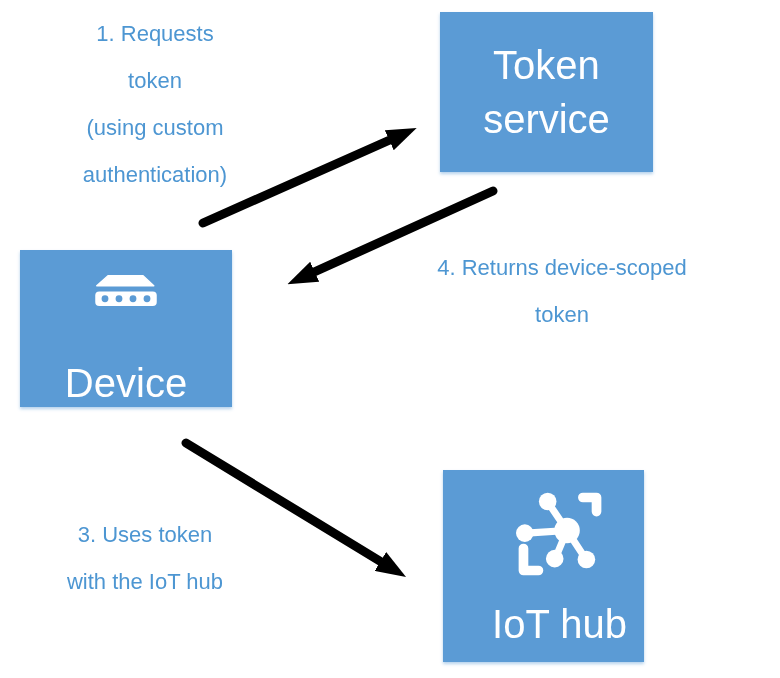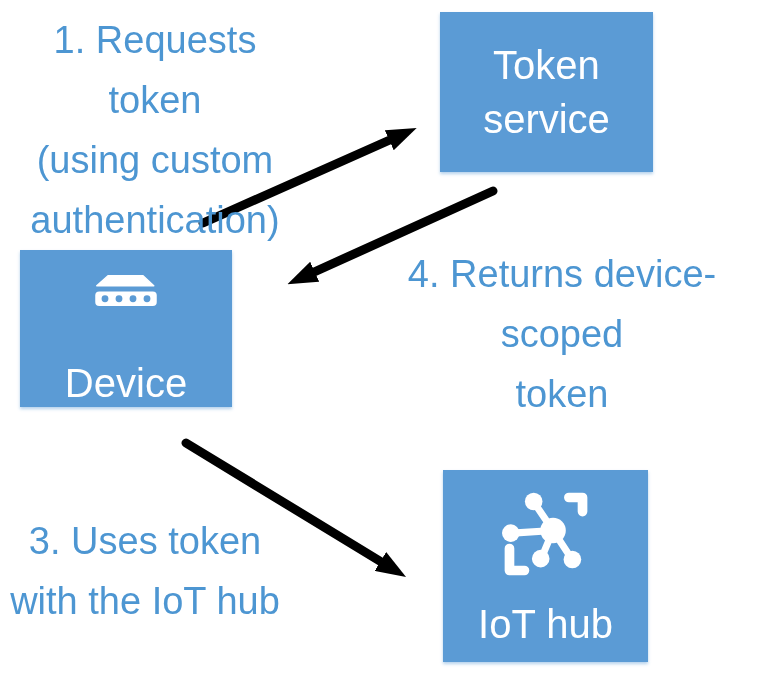--- a/index.html
+++ b/index.html
@@ -28,28 +28,28 @@
     color: #ffffff;
   }
   .node-token {
     left: 440px; top: 12px; width: 213px; height: 160px;
     justify-content: center;
   }
   .node-token .node-label { line-height: 1.35; }
   .node-device { left: 20px; top: 250px; width: 212px; height: 157px; gap: 31px; }
   .node-device .icon { margin-top: 25px; }
   .node-device .node-label { margin-top: 21px; }
-  .node-iothub { left: 443px; top: 470px; width: 205px; height: 192px; }
+  .node-iothub { left: 443px; top: 470px; width: 169px; height: 192px; padding-left: 32px; }
   .node-iothub .icon { margin-top: 20px; }
   .node-iothub .node-label { margin-top: 22px; }
   .annotation {
     position: absolute;
     color: #4D96D2;
-    font-size: 38px;
-    line-height: 60px;
+    font-size: 22px;
+    line-height: 47px;
     text-align: center;
     white-space: pre-line;
   }
   .annotation-1 { left: 5px;   top: 10px;  width: 300px; }
   .annotation-2 { left: 362px; top: 244px; width: 400px; }
   .annotation-3 { left: -5px;  top: 511px; width: 300px; }
   .arrows-layer {
     position: absolute;
     left: 0; top: 0;
     pointer-events: none;

